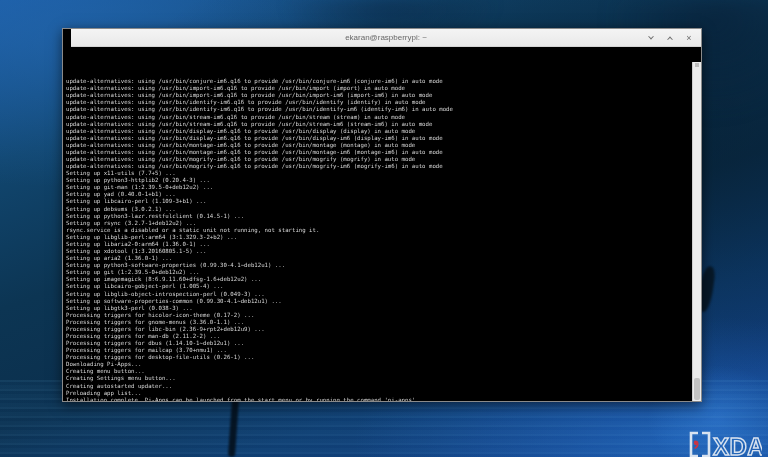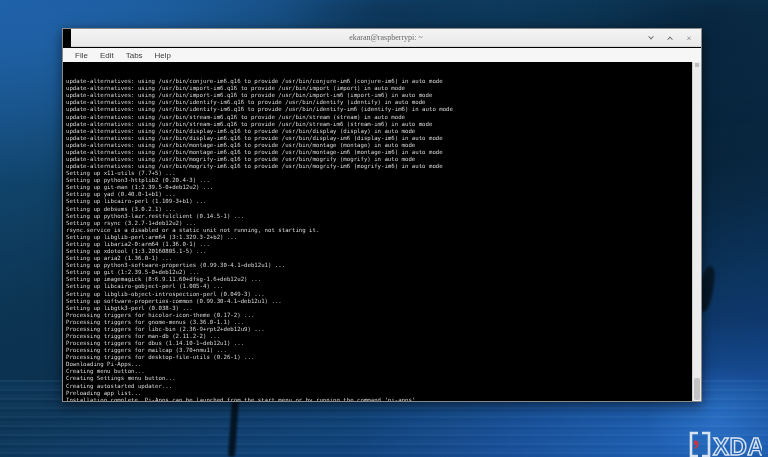--- a/index.html
+++ b/index.html
@@ -31,21 +31,21 @@
   .window {
     position:absolute; left:62px; top:28px; width:640px; height:374px;
     box-shadow:0 3px 12px rgba(0,0,0,.55);
     background:#000;
     border:1px solid #8a8a8a;
   }
   .titlebar {
     position:absolute; left:8px; top:0; right:0; height:18px;
     background:linear-gradient(#f4f4f4,#e9e9e9);
     border-bottom:1px solid #d4d4d4;
-    display:flex; align-items:center; justify-content:center;font-family:Liberation Serif, serif;
+    display:flex; align-items:center; justify-content:center;
   }
   .title { font-size:8px; color:#686868; }
   .controls { position:absolute; right:7px; top:0; height:18px; display:flex; align-items:center; gap:9px; }
   .ctl { width:10px; height:10px; display:flex; align-items:center; justify-content:center; cursor:default; }
   .chev { width:4px; height:4px; border-right:1.4px solid #6f6f6f; border-bottom:1.4px solid #6f6f6f; }
   .chev.down { transform:rotate(45deg) translate(-1px,-1px); }
   .chev.up { transform:rotate(-135deg) translate(-1px,-1px); }
   .close-glyph { font-size:9px; color:#6f6f6f; line-height:10px; }
 
   .menubar {
@@ -95,26 +95,20 @@
         </span>
       <span class="ctl" data-name="maximize-button">
           <span class="chev up" data-name="chevron-up-icon"></span>
         </span>
       <span class="ctl" data-name="close-button">
           <span class="close-glyph" data-name="close-icon">×</span>
         </span>
     </div>
   </div>
 
-  <div class="menubar" data-name="menubar">
-      <span data-name="menu-item">File</span>
-      <span data-name="menu-item">Edit</span>
-      <span data-name="menu-item">Tabs</span>
-      <span data-name="menu-item">Help</span>
-    </div>
 
   <div class="term" data-name="terminal-body">
     <div data-name="terminal-output"><div data-name="terminal-line">update-alternatives: using /usr/bin/conjure-im6.q16 to provide /usr/bin/conjure-im6 (conjure-im6) in auto mode</div><div data-name="terminal-line">update-alternatives: using /usr/bin/import-im6.q16 to provide /usr/bin/import (import) in auto mode</div><div data-name="terminal-line">update-alternatives: using /usr/bin/import-im6.q16 to provide /usr/bin/import-im6 (import-im6) in auto mode</div><div data-name="terminal-line">update-alternatives: using /usr/bin/identify-im6.q16 to provide /usr/bin/identify (identify) in auto mode</div><div data-name="terminal-line">update-alternatives: using /usr/bin/identify-im6.q16 to provide /usr/bin/identify-im6 (identify-im6) in auto mode</div><div data-name="terminal-line">update-alternatives: using /usr/bin/stream-im6.q16 to provide /usr/bin/stream (stream) in auto mode</div><div data-name="terminal-line">update-alternatives: using /usr/bin/stream-im6.q16 to provide /usr/bin/stream-im6 (stream-im6) in auto mode</div><div data-name="terminal-line">update-alternatives: using /usr/bin/display-im6.q16 to provide /usr/bin/display (display) in auto mode</div><div data-name="terminal-line">update-alternatives: using /usr/bin/display-im6.q16 to provide /usr/bin/display-im6 (display-im6) in auto mode</div><div data-name="terminal-line">update-alternatives: using /usr/bin/montage-im6.q16 to provide /usr/bin/montage (montage) in auto mode</div><div data-name="terminal-line">update-alternatives: using /usr/bin/montage-im6.q16 to provide /usr/bin/montage-im6 (montage-im6) in auto mode</div><div data-name="terminal-line">update-alternatives: using /usr/bin/mogrify-im6.q16 to provide /usr/bin/mogrify (mogrify) in auto mode</div><div data-name="terminal-line">update-alternatives: using /usr/bin/mogrify-im6.q16 to provide /usr/bin/mogrify-im6 (mogrify-im6) in auto mode</div><div data-name="terminal-line">Setting up x11-utils (7.7+5) ...</div><div data-name="terminal-line">Setting up python3-httplib2 (0.20.4-3) ...</div><div data-name="terminal-line">Setting up git-man (1:2.39.5-0+deb12u2) ...</div><div data-name="terminal-line">Setting up yad (0.40.0-1+b1) ...</div><div data-name="terminal-line">Setting up libcairo-perl (1.109-3+b1) ...</div><div data-name="terminal-line">Setting up debsums (3.0.2.1) ...</div><div data-name="terminal-line">Setting up python3-lazr.restfulclient (0.14.5-1) ...</div><div data-name="terminal-line">Setting up rsync (3.2.7-1+deb12u2) ...</div><div data-name="terminal-line">rsync.service is a disabled or a static unit not running, not starting it.</div><div data-name="terminal-line">Setting up libglib-perl:arm64 (3:1.329.3-2+b2) ...</div><div data-name="terminal-line">Setting up libaria2-0:arm64 (1.36.0-1) ...</div><div data-name="terminal-line">Setting up xdotool (1:3.20160805.1-5) ...</div><div data-name="terminal-line">Setting up aria2 (1.36.0-1) ...</div><div data-name="terminal-line">Setting up python3-software-properties (0.99.30-4.1~deb12u1) ...</div><div data-name="terminal-line">Setting up git (1:2.39.5-0+deb12u2) ...</div><div data-name="terminal-line">Setting up imagemagick (8:6.9.11.60+dfsg-1.6+deb12u2) ...</div><div data-name="terminal-line">Setting up libcairo-gobject-perl (1.005-4) ...</div><div data-name="terminal-line">Setting up libglib-object-introspection-perl (0.049-3) ...</div><div data-name="terminal-line">Setting up software-properties-common (0.99.30-4.1~deb12u1) ...</div><div data-name="terminal-line">Setting up libgtk3-perl (0.038-3) ...</div><div data-name="terminal-line">Processing triggers for hicolor-icon-theme (0.17-2) ...</div><div data-name="terminal-line">Processing triggers for gnome-menus (3.36.0-1.1) ...</div><div data-name="terminal-line">Processing triggers for libc-bin (2.36-9+rpt2+deb12u9) ...</div><div data-name="terminal-line">Processing triggers for man-db (2.11.2-2) ...</div><div data-name="terminal-line">Processing triggers for dbus (1.14.10-1~deb12u1) ...</div><div data-name="terminal-line">Processing triggers for mailcap (3.70+nmu1) ...</div><div data-name="terminal-line">Processing triggers for desktop-file-utils (0.26-1) ...</div><div data-name="terminal-line">Downloading Pi-Apps...</div><div data-name="terminal-line">Creating menu button...</div><div data-name="terminal-line">Creating Settings menu button...</div><div data-name="terminal-line">Creating autostarted updater...</div><div data-name="terminal-line">Preloading app list...</div><div data-name="terminal-line">Installation complete. Pi-Apps can be launched from the start menu or by running the command 'pi-apps'.</div></div>
     
   </div>
 
   <div class="scrollbar" data-name="terminal-scrollbar">
     <div class="scroll-top-btn" data-name="scrollbar-top-button"></div>
     <div class="scroll-thumb" data-name="scrollbar-thumb"></div>
   </div>

